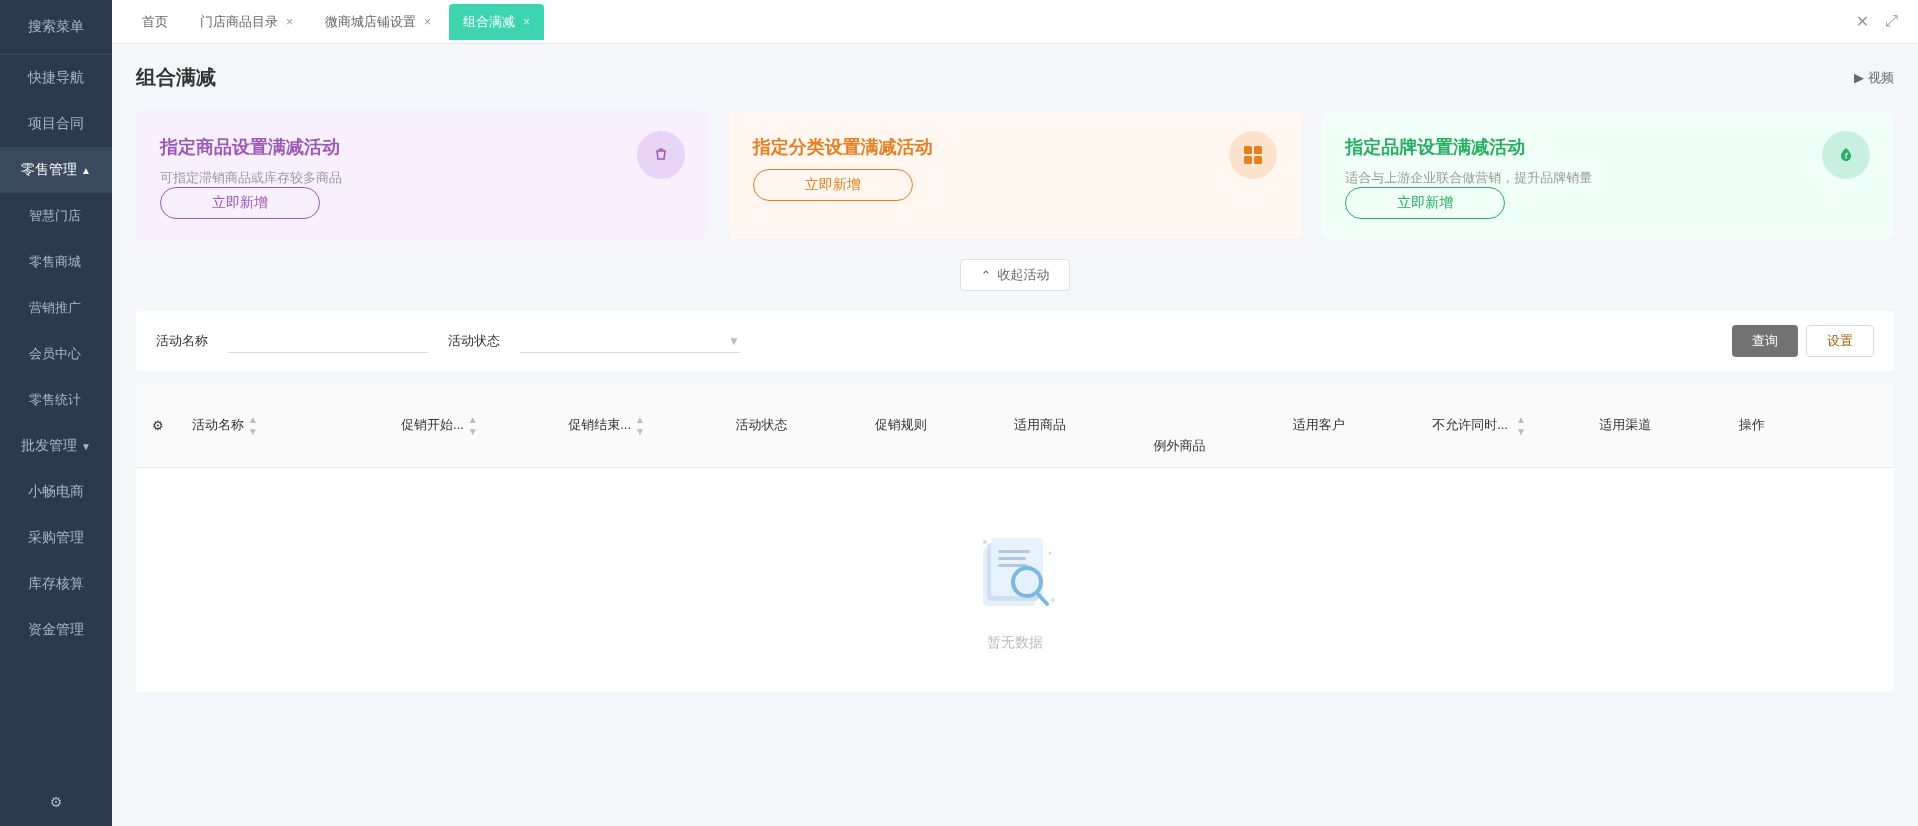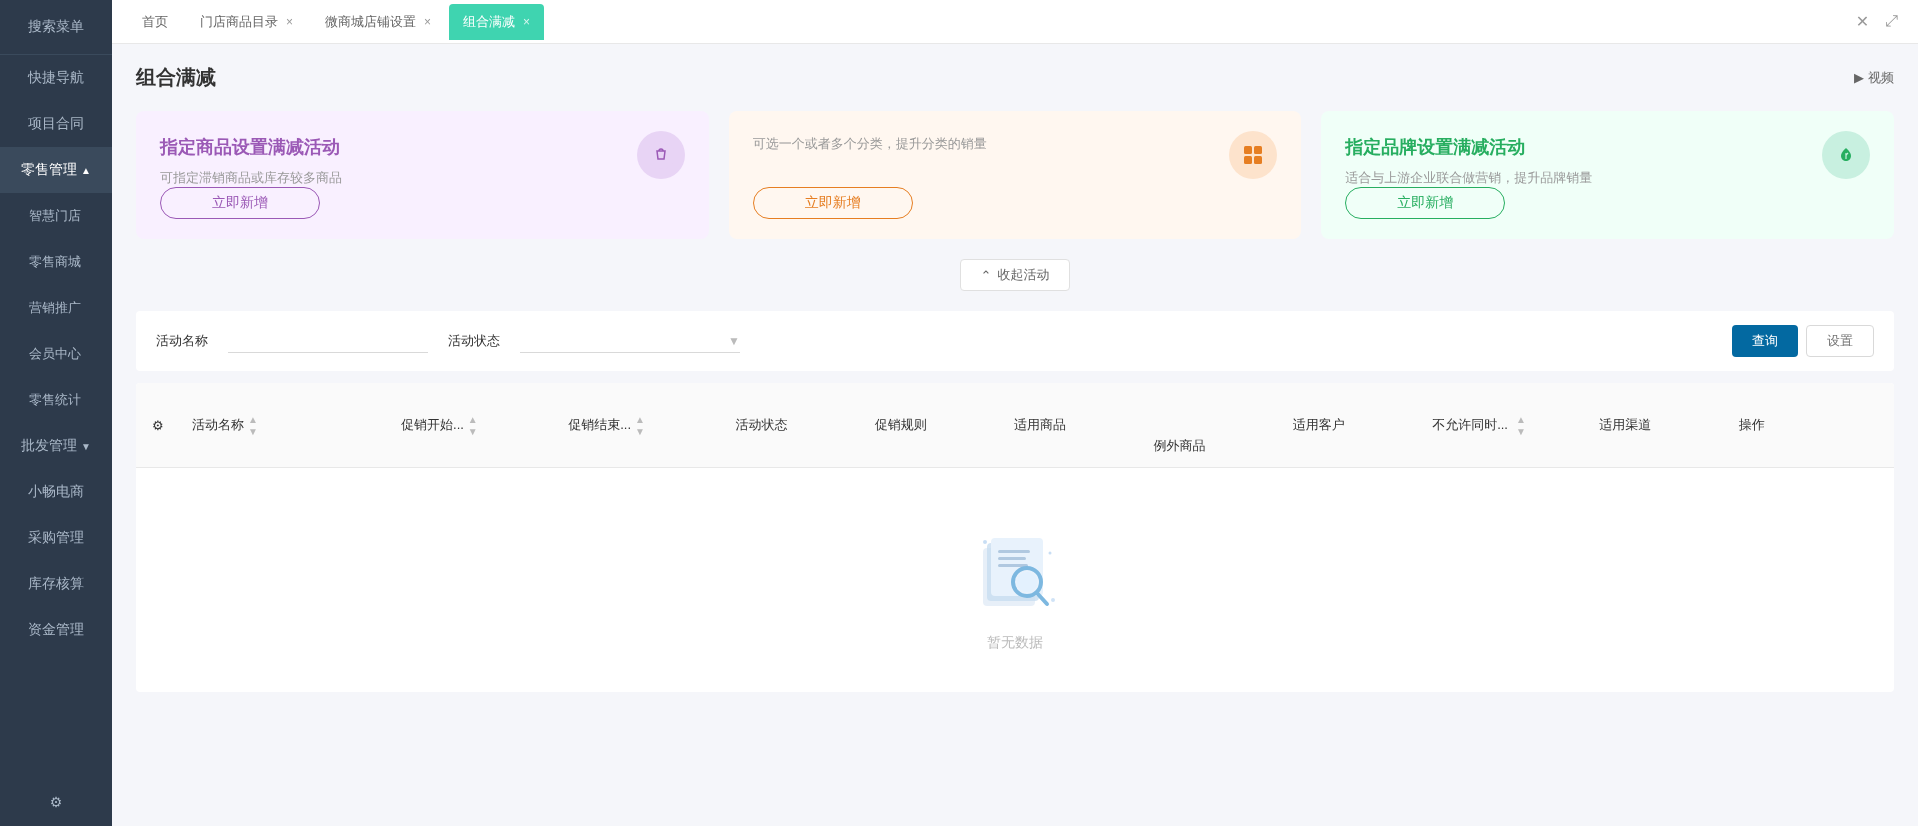--- a/index.html
+++ b/index.html
@@ -251,31 +251,31 @@
       font-size: 13px;
       color: #333;
       appearance: none;
     }
     .filter-actions {
       margin-left: auto;
       display: flex;
       gap: 8px;
     }
     .btn-query {
-      background: #0369a1;
+      background: #737373;
       color: #fff;
       border: none;
       padding: 6px 20px;
       border-radius: 4px;
       cursor: pointer;
       font-size: 13px;
     }
     .btn-settings {
       background: #fff;
-      color: #737373;
+      color: #a16207;
       border: 1px solid #d9d9d9;
       padding: 6px 20px;
       border-radius: 4px;
       cursor: pointer;
       font-size: 13px;
     }
 
     
     .table-wrap {
       background: #fff;
@@ -417,21 +417,21 @@
 
       <div class="card card-orange">
         <div class="card-icon">
           <svg width="28" height="28" viewBox="0 0 28 28">
             <rect x="5" y="5" width="8" height="8" rx="1.5" fill="#e67e22"></rect>
             <rect x="15" y="5" width="8" height="8" rx="1.5" fill="#e67e22"></rect>
             <rect x="5" y="15" width="8" height="8" rx="1.5" fill="#e67e22"></rect>
             <rect x="15" y="15" width="8" height="8" rx="1.5" fill="#e67e22"></rect>
           </svg>
         </div>
-        <div class="card-desc">可选一个或者多个分类，提升分类的销量</div>
+        <div class="card-title">指定分类设置满减活动</div>
         <button class="card-btn">立即新增</button>
       </div>
 
       <div class="card card-green">
         <div class="card-icon">
           <svg width="28" height="28" viewBox="0 0 28 28">
             <ellipse cx="14" cy="14" rx="14" ry="14" fill="#c8f0e0"></ellipse>
             <path d="M14 7c0 0-5 4-5 8 0 3 2.5 5 5 5s5-2 5-5c0-4-5-8-5-8z" fill="#27ae60"></path>
             <path d="M14 12v6" stroke="#c8f0e0" stroke-width="1.2"></path>
             <path d="M14 14l2-2" stroke="#c8f0e0" stroke-width="1.2"></path>

